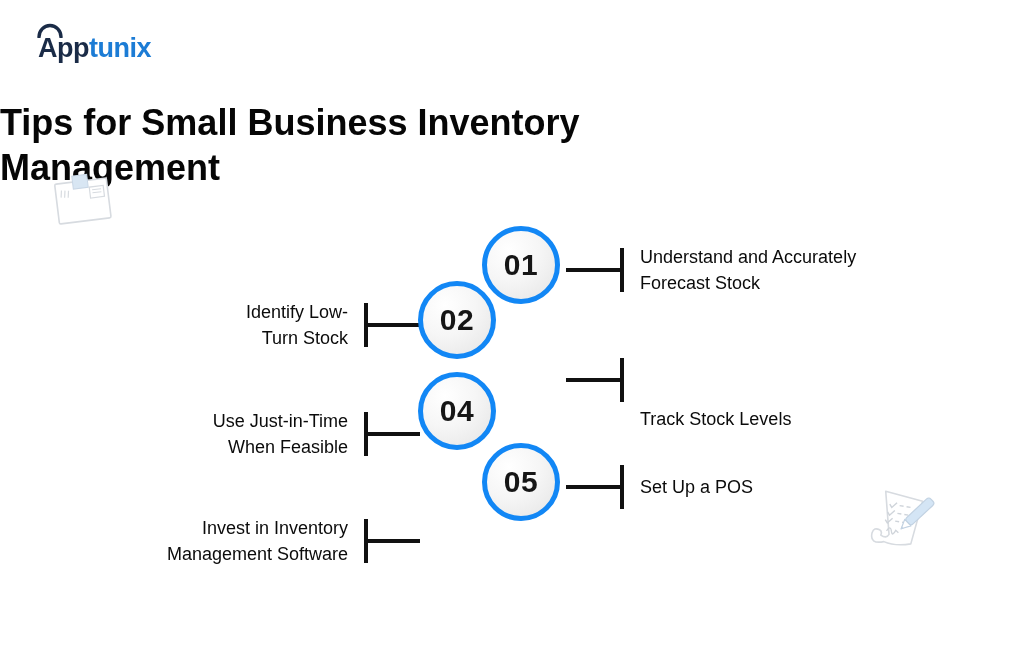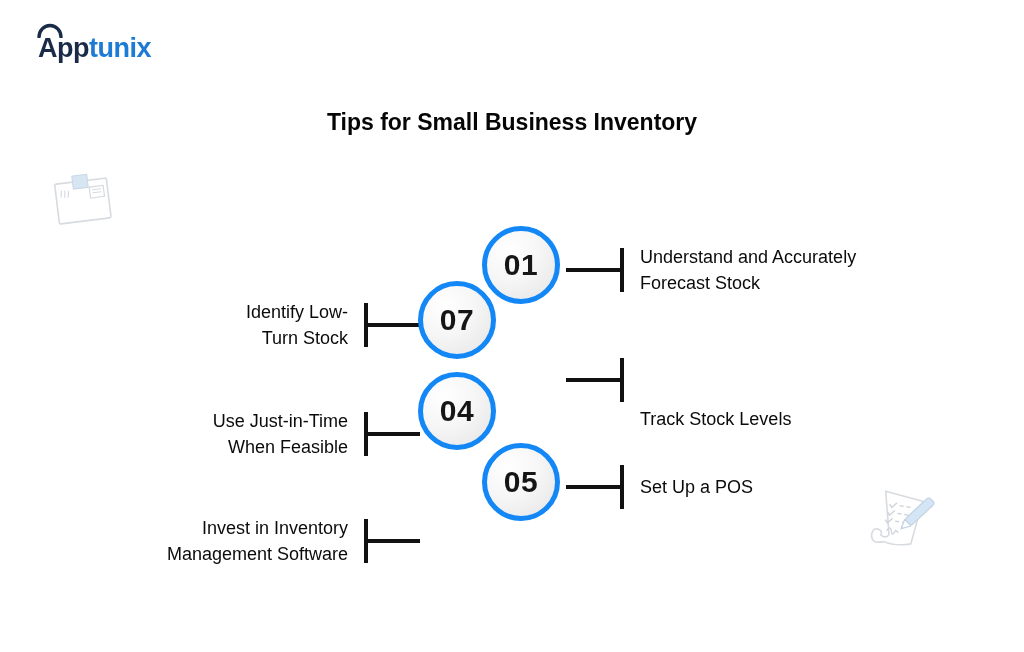--- a/index.html
+++ b/index.html
@@ -15,22 +15,22 @@
   body{background:var(--background);font-family:"Liberation Sans",sans-serif;}
   .canvas{position:relative;width:1024px;height:652px;background:var(--background);overflow:hidden;}
 
   
   .logo{position:absolute;left:38px;top:32px;font-size:27px;font-weight:700;letter-spacing:-0.5px;line-height:32px;}
   .logo .arc{position:absolute;left:-2px;top:-9px;}
   .logo-p1{color:var(--logo-navy);}
   .logo-p2{color:var(--logo-blue);}
 
   
-  .title{position:absolute;left:0;top:100px;width:1024px;text-align:center;
-         font-size:23px;line-height:45px;font-weight:700;color:#060606;}
+  .title{position:absolute;left:0;top:100px;width:1024px;text-align:left;
+         font-size:36px;line-height:45px;font-weight:700;color:#060606;}
   .title span{display:block;}
 
   
   .circle{position:absolute;width:78px;height:78px;border:5px solid var(--accent-blue);
           border-radius:50%;display:flex;align-items:center;justify-content:center;
           background:radial-gradient(circle at 32% 28%, #ffffff 0%, #f6f6f6 45%, #e4e4e4 100%);}
   .num{font-size:30px;font-weight:700;color:#161616;letter-spacing:0.5px;}
   .right-c{z-index:3;}
   .left-c{z-index:2;}
 
@@ -65,20 +65,21 @@
 
   <div class="logo">
     <svg class="arc" width="28" height="15" viewBox="0 0 28 15">
       <path d="M3 14 A 11 11.5 0 0 1 25 14" fill="none" stroke="#1a2b47" stroke-width="3.4" stroke-linecap="round"></path>
     </svg>
     <span class="logo-p1">App</span><span class="logo-p2">tunix</span>
   </div>
 
   <h1 class="title">
     <span>Tips for Small Business Inventory</span>
+    <span>Management</span>
   </h1>
 
   <svg class="deco-package" width="74" height="72" viewBox="0 0 74 72">
     <g transform="rotate(-7 37 36)">
       <rect x="11" y="15" width="52" height="40" rx="1.5" fill="#ffffff" stroke="#d7dbe0" stroke-width="1.6"></rect>
       <rect x="29" y="9" width="15" height="13" fill="#d8e6f3" stroke="#c8d6e5" stroke-width="1"></rect>
       <rect x="45" y="22" width="14" height="11" fill="#ffffff" stroke="#d7dbe0" stroke-width="1.2"></rect>
       <path d="M47.5 25 h9 M47.5 28 h9" stroke="#d7dbe0" stroke-width="1"></path>
       <path d="M17 22 l-1.2 7 M20.5 22.5 l-1.2 7 M24 23 l-1.2 7" stroke="#d7dbe0" stroke-width="1.2"></path>
     </g>
@@ -108,21 +109,21 @@
     <span class="num">01</span>
   </div>
   <div class="label rgt l1">
     <div>Understand and Accurately</div>
     <div>Forecast Stock</div>
   </div>
 
   <div class="hline h2"></div>
   <div class="tick t2"></div>
   <div class="circle left-c c2">
-    <span class="num">07</span>
+    <span class="num">02</span>
   </div>
   <div class="label lft l2">
     <div>Identify Low-</div>
     <div>Turn Stock</div>
   </div>
 
   <div class="hline h3"></div>
   <div class="tick t3"></div>
   <div class="label rgt l3">
     <div>Track Stock Levels</div>

